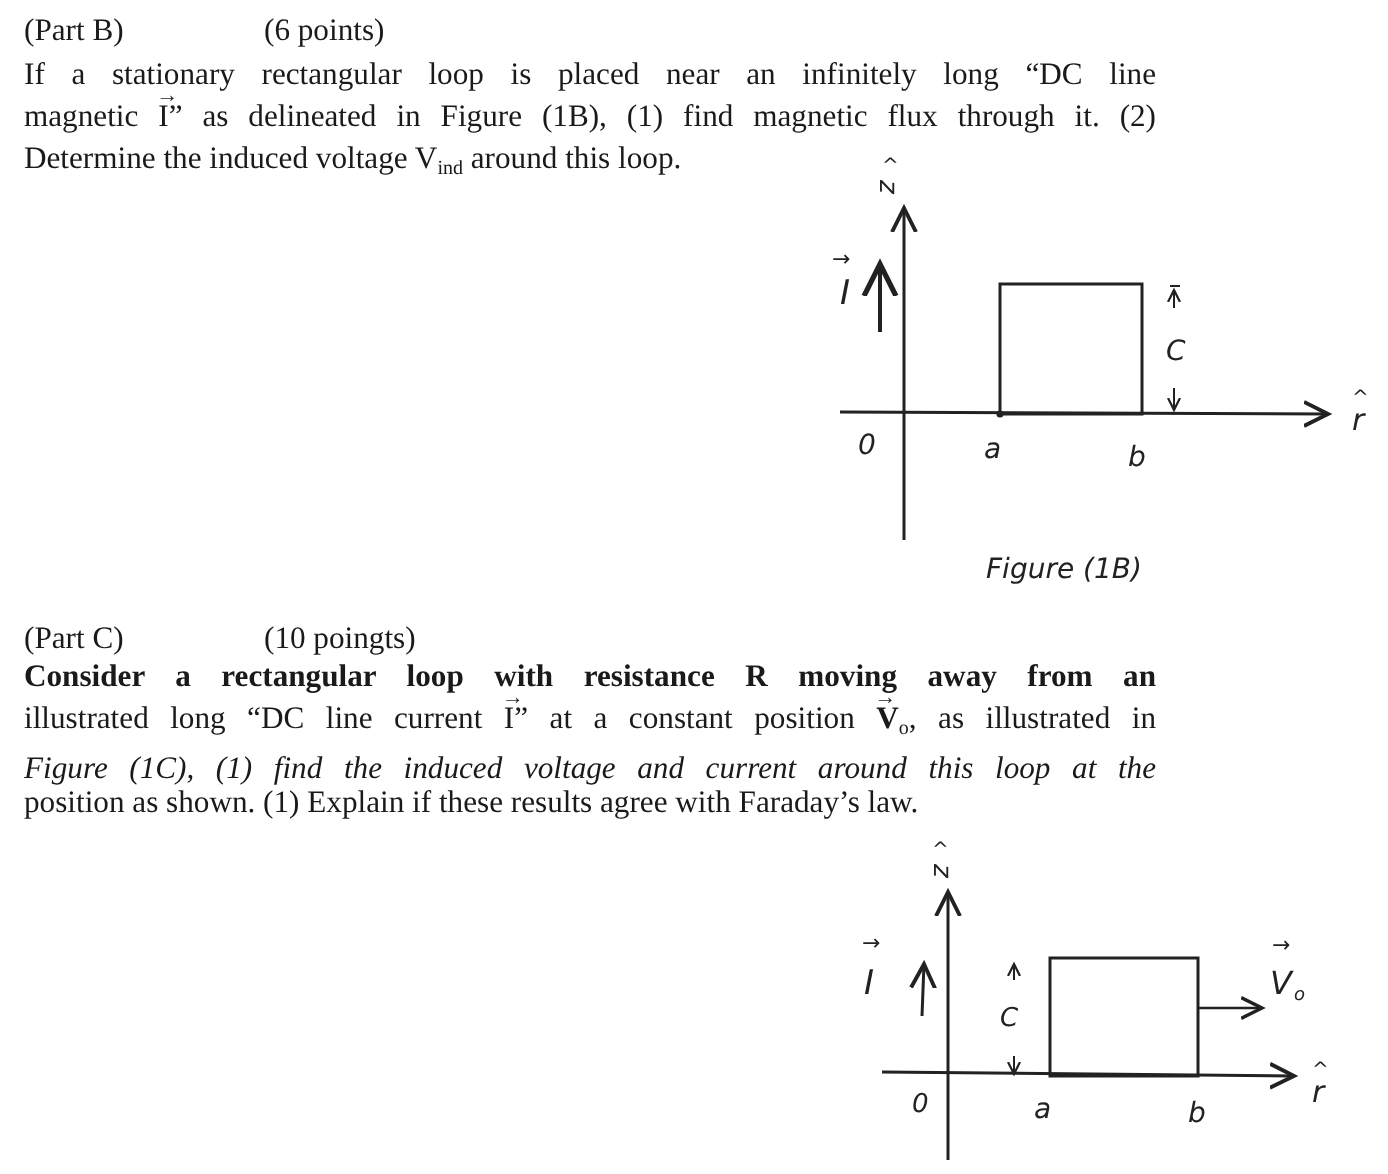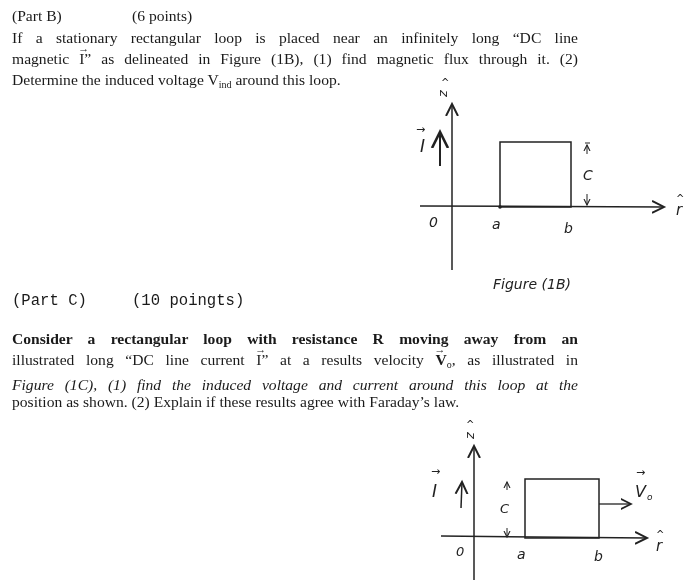--- a/index.html
+++ b/index.html
@@ -83,22 +83,22 @@
     <text class="hand" x="594" y="561" font-size="14">b</text>
     <text class="hand" x="500" y="513" font-size="13">C</text>
     <text class="hand" x="635" y="497" font-size="16">V</text>
     <text class="hand" x="647" y="500" font-size="9">o</text>
     <text class="hand" x="636" y="476" font-size="11">→</text>
     <text class="hand" x="656" y="551" font-size="15">r</text>
     <text class="hand" x="656" y="538" font-size="10">^</text>
   </g>
 </svg>
 
-<div class="line hdr" style="top:291px;font-family:Liberation Mono, monospace;">
+<div class="line hdr" style="top:310px;">
   <span>(Part C)</span>
   <span class="pts">(10 poingts)</span>
 </div>
 <div class="line just" style="top:329px;font-weight:bold;">Consider a rectangular loop with resistance R moving away from an</div>
 <div class="line just" style="top:350px;">
-  <span>illustrated long “DC line current </span><span class="vec">I</span><span>” at a results velocity </span><b class="vec">V</b><sub>o</sub><span>, as illustrated in</span>
+  <span>illustrated long “DC line current </span><span class="vec">I</span><span>” at a constant position </span><b class="vec">V</b><sub>o</sub><span>, as illustrated in</span>
 </div>
 <div class="line just" style="top:375px;font-style:italic;">Figure (1C), (1) find the induced voltage and current around this loop at the</div>
-<div class="line" style="top:392px;">position as shown.  (2) Explain if these results agree with Faraday’s law.</div>
+<div class="line" style="top:392px;">position as shown.  (1) Explain if these results agree with Faraday’s law.</div>
 
 </body></html>

